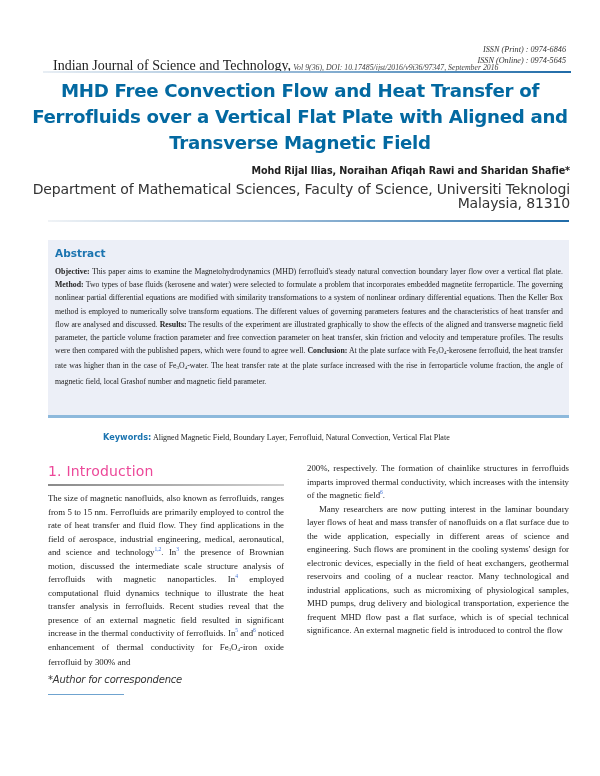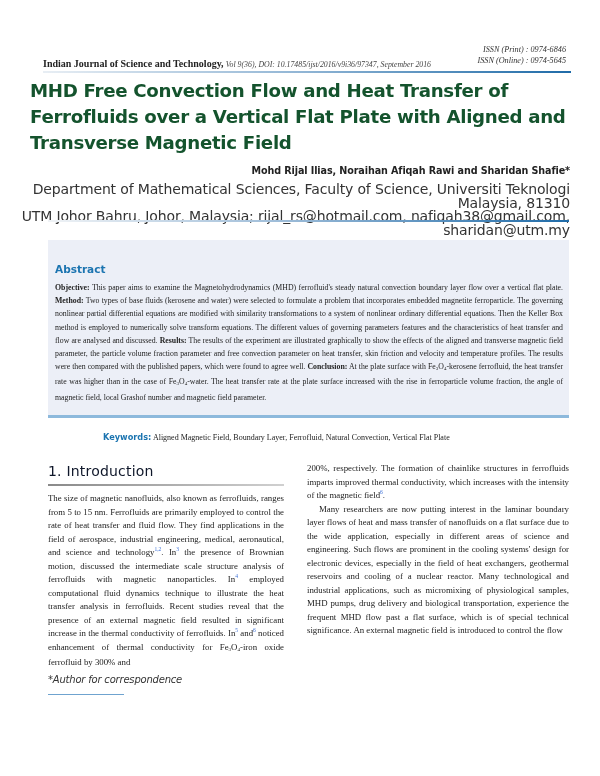--- a/index.html
+++ b/index.html
@@ -1,34 +1,34 @@
 <!DOCTYPE html>
 <html><head>
 <meta charset="utf-8">
 <style>
   html, body { margin: 0; padding: 0; background: #ffffff; }
   body { width: 600px; height: 776px; position: relative; overflow: hidden; font-family: "Liberation Serif", serif; color: #231f20; }
   .abs { position: absolute; }
   .issn { right: 34px; top: 44px; text-align: right; font-size: 8.2px; font-style: italic; line-height: 11px; color: #333; }
   .journal { left: 43px; top: 58px; font-size: 8.4px; white-space: nowrap; color: #222; }
-  .journal b { font-weight: bold; font-size: 10px; }
+  .journal b { font-weight: normal; font-size: 14px; margin-left: 10px; }
   .journal i { color: #444; font-size: 7.8px; }
   .rule-top { left: 43px; top: 71px; width: 528px; height: 2px; background: linear-gradient(to right, #e8eef4 0%, #8fb4d4 50%, #1f6ba8 100%); }
-  .title { right: 30px; top: 78px; width: 540px; text-align: left; font-family: "DejaVu Sans", sans-serif; font-weight: bold; font-size: 18.2px; line-height: 26px; color: #14532d; letter-spacing: -0.3px; }
+  .title { right: 30px; top: 78px; width: 540px; text-align: center; font-family: "DejaVu Sans", sans-serif; font-weight: bold; font-size: 18.2px; line-height: 26px; color: #0369a1; letter-spacing: -0.3px; }
   .authors { right: 30px; top: 165px; text-align: right; font-family: "DejaVu Sans", sans-serif; font-weight: bold; font-size: 9.6px; color: #222; letter-spacing: -0.1px; }
   .affil { right: 30px; top: 183px; width: 560px; text-align: right; font-family: "DejaVu Sans", sans-serif; font-size: 14px; line-height: 13.5px; color: #333; letter-spacing: -0.15px; }
   .rule-affil { left: 48px; top: 220px; width: 521px; height: 2px; background: linear-gradient(to right, #f0f3f6 0%, #9dbcd8 45%, #1f6ba8 100%); }
   .abstract-box { left: 48px; top: 240px; width: 521px; height: 178px; background: #eceff7; border-bottom: 3px solid #8db9dc; box-sizing: border-box; padding: 7px 6px 0 7px; }
-  .abstract-title { font-family: "DejaVu Sans", sans-serif; font-weight: bold; font-size: 10.5px; color: #1b74b0; margin-bottom: 6px; margin-top: 16px; }
+  .abstract-title { font-family: "DejaVu Sans", sans-serif; font-weight: bold; font-size: 10.5px; color: #1b74b0; margin-bottom: 6px; }
   .abstract-text { font-size: 7.8px; line-height: 13.2px; text-align: justify; color: #222; }
   .abstract-text b { font-weight: bold; }
   sub { font-size: 5px; vertical-align: -1px; }
   .keywords { left: 55px; top: 432px; font-size: 8px; white-space: nowrap; color: #222; padding-left: 48px; }
   .keywords .kl { font-family: "DejaVu Sans", sans-serif; font-weight: bold; color: #1b74b0; font-size: 8.2px; }
-  .sec-title { left: 48px; top: 463px; font-family: "DejaVu Sans", sans-serif; font-size: 14px; color: #0f172a; letter-spacing: 0.2px; }
+  .sec-title { left: 48px; top: 463px; font-family: "DejaVu Sans", sans-serif; font-size: 14px; color: #ec4899; letter-spacing: 0.2px; }
   .sec-rule { left: 48px; top: 484px; width: 236px; height: 2px; background: linear-gradient(to right, #8a8a8a, #d0d0d0); }
   .col { font-size: 8.8px; line-height: 13.5px; text-align: justify; color: #222; }
   .col-left { left: 48px; top: 492px; width: 236px; }
   .col-right { left: 307px; top: 462px; width: 262px; }
   .col p { margin: 0; }
   .col .indent { text-indent: 12px; }
   .ref { color: #3a6fd8; font-size: 5.5px; vertical-align: super; line-height: 0; }
   .fn-rule { left: 48px; top: 694px; width: 76px; height: 1px; background: #6fa3cf; }
   .footnote { left: 48px; top: 674px; font-family: "DejaVu Sans", sans-serif; font-style: italic; font-size: 10px; color: #333; letter-spacing: -0.2px; }
 </style>
@@ -46,21 +46,20 @@
 </div>
 
 <div class="abs rule-top"></div>
 
 <div class="abs title">MHD Free Convection Flow and Heat Transfer of Ferrofluids over a Vertical Flat Plate with Aligned and Transverse Magnetic Field</div>
 
 <div class="abs authors">Mohd Rijal Ilias, Noraihan Afiqah Rawi and Sharidan Shafie*</div>
 
 <div class="abs affil">
   <div>Department of Mathematical Sciences, Faculty of Science, Universiti Teknologi Malaysia, 81310</div>
-  <div>UTM Johor Bahru, Johor, Malaysia; rijal_rs@hotmail.com, nafiqah38@gmail.com, sharidan@utm.my</div>
 </div>
 
 <div class="abs rule-affil"></div>
 
 <div class="abs abstract-box">
   <div class="abstract-title">Abstract</div>
   <div class="abstract-text"><b>Objective:</b><span> This paper aims to examine the Magnetohydrodynamics (MHD) ferrofluid's steady natural convection boundary layer flow over a vertical flat plate. </span><b>Method:</b><span> Two types of base fluids (kerosene and water) were selected to formulate a problem that incorporates embedded magnetite ferroparticle. The governing nonlinear partial differential equations are modified with similarity transformations to a system of nonlinear ordinary differential equations. Then the Keller Box method is employed to numerically solve transform equations. The different values of governing parameters features and the characteristics of heat transfer and flow are analysed and discussed. </span><b>Results:</b><span> The results of the experiment are illustrated graphically to show the effects of the aligned and transverse magnetic field parameter, the particle volume fraction parameter and free convection parameter on heat transfer, skin friction and velocity and temperature profiles. The results were then compared with the published papers, which were found to agree well. </span><b>Conclusion:</b><span> At the plate surface with Fe</span><sub>3</sub><span>O</span><sub>4</sub><span>-kerosene ferrofluid, the heat transfer rate was higher than in the case of Fe</span><sub>3</sub><span>O</span><sub>4</sub><span>-water. The heat transfer rate at the plate surface increased with the rise in ferroparticle volume fraction, the angle of magnetic field, local Grashof number and magnetic field parameter.</span></div>
 </div>
 
 <div class="abs keywords">

